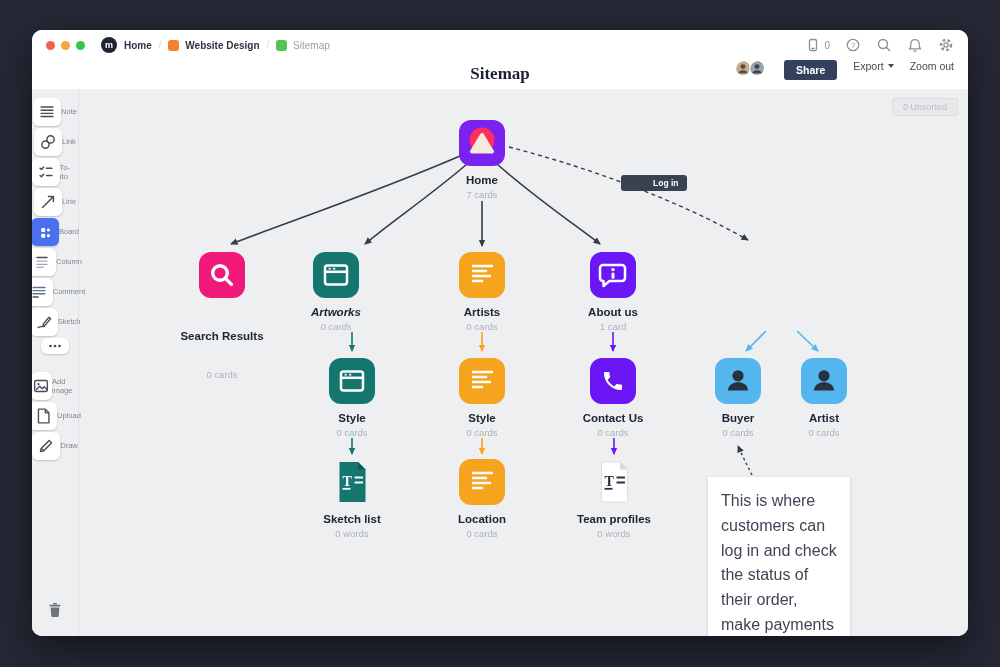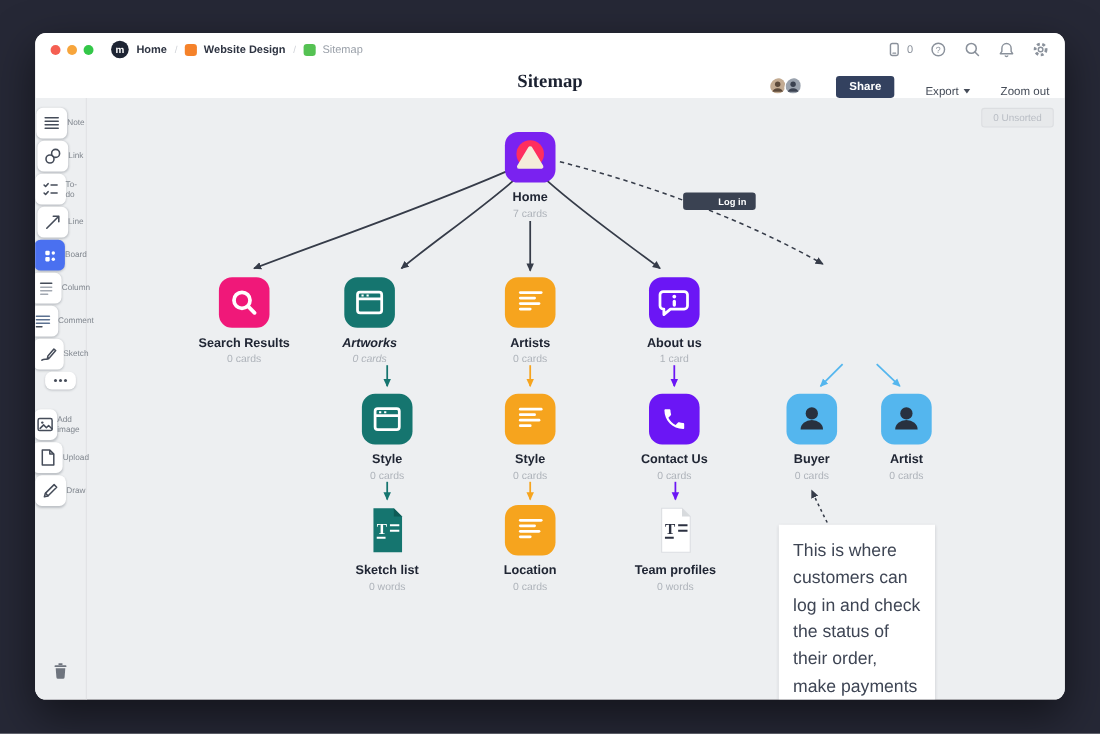--- a/index.html
+++ b/index.html
@@ -16,27 +16,27 @@
   .crumb.current{color:#9aa0a9;font-weight:400;}
   .crumb-sep{color:#d0d3d8;font-size:9px;}
   .crumb-icon{width:11px;height:11px;border-radius:3px;display:inline-block;}
   .topbar-right{margin-left:auto;display:flex;align-items:center;gap:15px;}
   .tb-icon{display:flex;align-items:center;gap:3px;color:#8a919b;font-size:10px;cursor:pointer;}
   .tb-icon svg{display:block;}
   
   .header{height:29px;position:relative;flex:none;background:#fff;}
   .page-title{position:absolute;left:0;right:0;top:4px;text-align:center;
               font-family:"Liberation Serif",serif;font-weight:700;font-size:17px;color:#1b2130;}
-  .header-right{position:absolute;right:14px;top:0;height:100%;display:flex;align-items:flex-end;gap:28px;}
+  .header-right{position:absolute;right:14px;top:0;height:100%;display:flex;align-items:flex-start;gap:16px;}
   .avatars{display:flex;}
   .avatar{width:17px;height:17px;border-radius:50%;border:1.5px solid #fff;overflow:hidden;cursor:pointer;}
   .avatar+.avatar{margin-left:-5px;}
   .share-btn{background:#33415f;color:#fff;font-size:10.5px;font-weight:700;padding:4px 12px;border-radius:3px;
              border:none;cursor:pointer;font-family:"Liberation Sans",sans-serif;}
-  .text-btn{font-size:10.5px;color:#454c58;cursor:pointer;display:flex;align-items:center;gap:4px;margin-top:48px;}
+  .text-btn{font-size:10.5px;color:#454c58;cursor:pointer;display:flex;align-items:center;gap:4px;}
   .chev{width:0;height:0;border-left:3.5px solid transparent;border-right:3.5px solid transparent;border-top:4px solid #454c58;}
   
   .app-body{flex:1;display:flex;background:#edeff1;min-height:0;}
   .sidebar{width:46px;flex:none;background:#edeff1;border-right:1px solid #e0e2e5;display:flex;flex-direction:column;
            align-items:center;padding:9px 0 10px;}
   .sb-item{display:flex;flex-direction:row;align-items:center;margin-bottom:2px;cursor:pointer;}
   .sb-btn{width:28px;height:28px;background:#fff;border-radius:6px;box-shadow:0 1px 2px rgba(25,30,45,.22);
           display:flex;align-items:center;justify-content:center;}
   .sb-btn svg{width:20px;height:20px;}
   .sb-btn.active{background:#4a70f0;}
@@ -352,21 +352,21 @@
     <div class="node" style="left: 348px; top: 31px;">
           <div class="node-icon" style="background: rgb(122, 34, 240);">
             <svg viewBox="0 0 46 46" width="46" height="46">
               <circle cx="23" cy="20" r="12.5" fill="#ff2e5e"></circle>
               <path d="M23 15 L33 31.5 L13 31.5 Z" fill="#f4ecda" stroke="#f4ecda" stroke-width="4" stroke-linejoin="round"></path>
             </svg>
           </div>
           <div class="node-label">Home</div>
           <div class="node-sub">7 cards</div>
         </div>
-        <div class="node" style="left: 88px; top: 163px;">
+        <div class="node" style="left: 88px; top: 163px; gap: 24px;">
           <div class="node-icon" style="background: rgb(240, 24, 121);">
             <svg viewBox="0 0 46 46" width="46" height="46">
               <circle cx="21" cy="21" r="7.3" fill="none" stroke="#fff" stroke-width="3.4"></circle>
               <line x1="26.8" y1="26.8" x2="32.4" y2="32.4" stroke="#fff" stroke-width="3.4" stroke-linecap="round"></line>
             </svg>
           </div>
           <div class="node-label">Search Results</div>
           <div class="node-sub">0 cards</div>
         </div>
         <div class="node" style="left: 202px; top: 163px; font-style: italic;">

